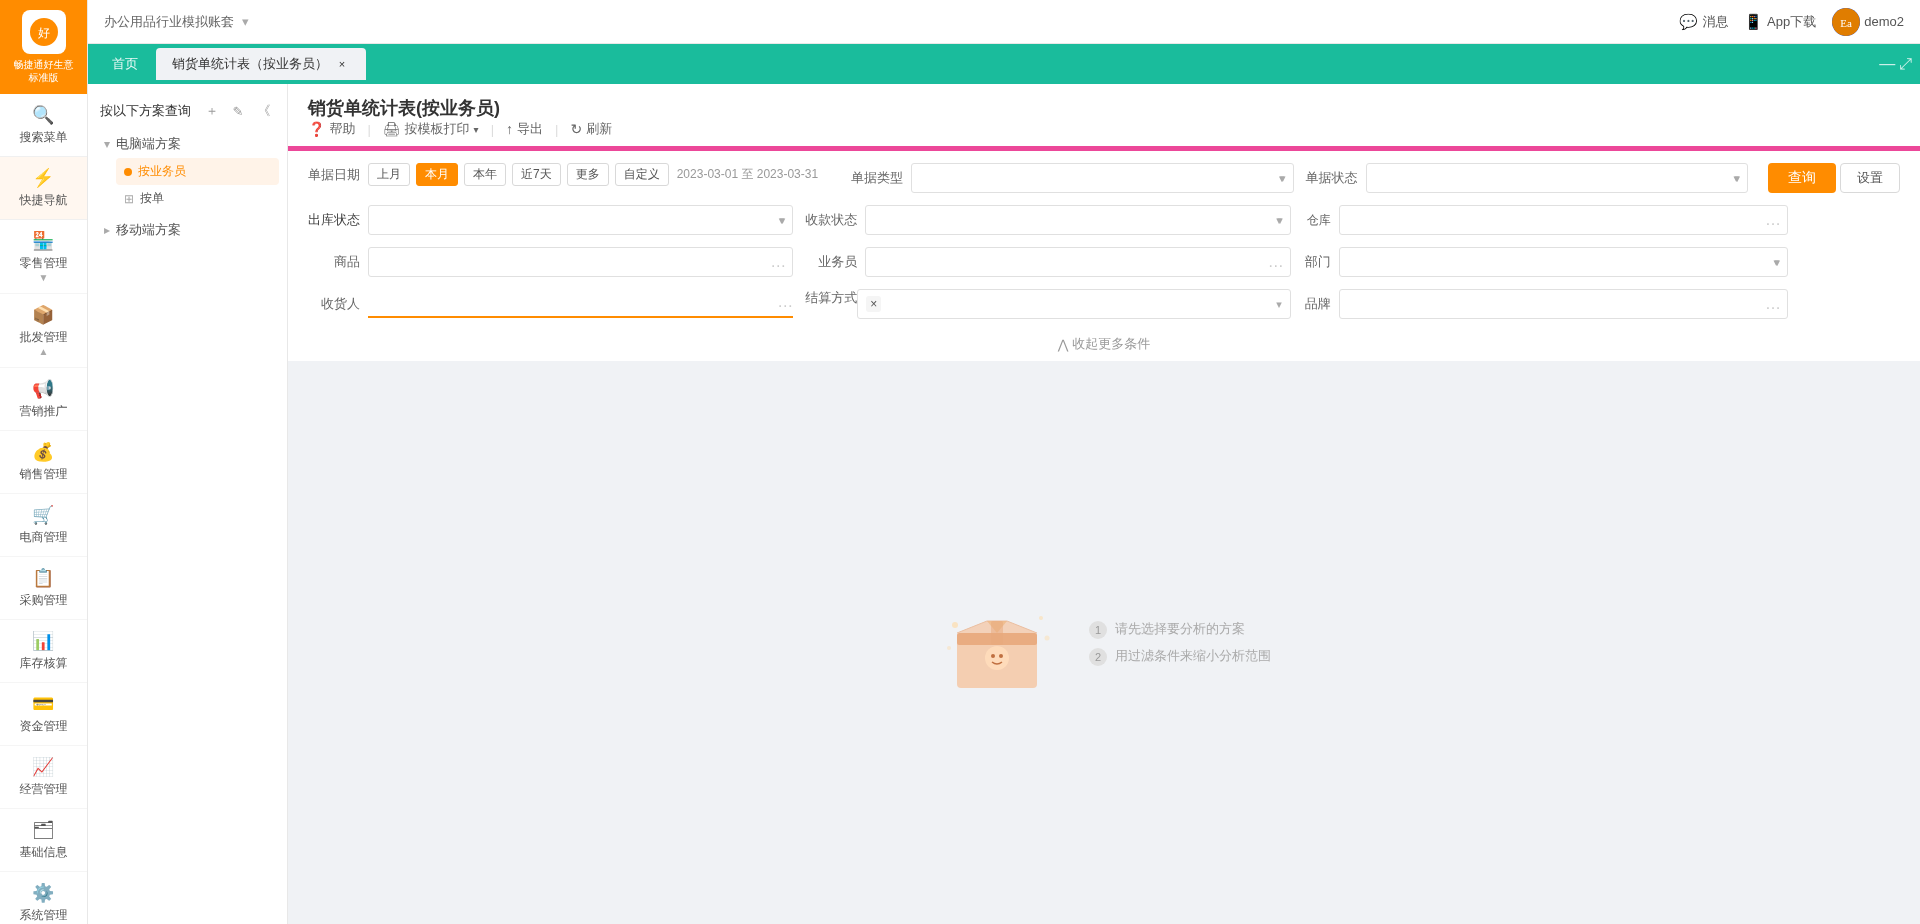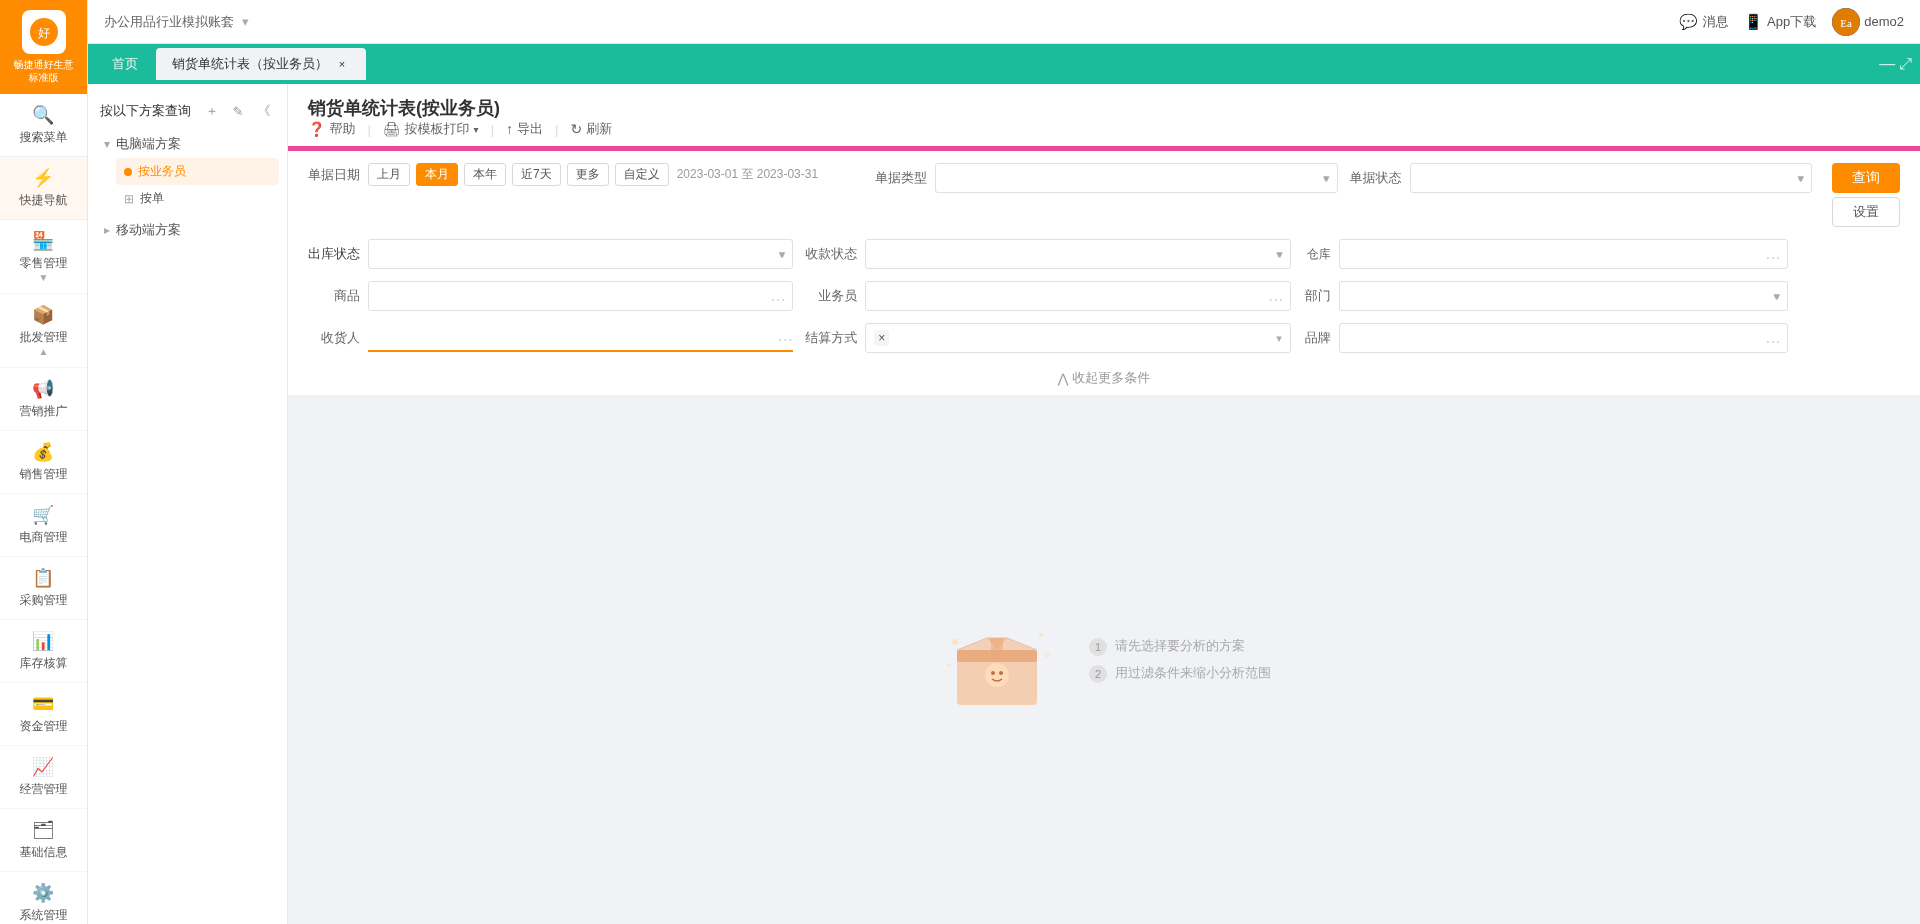--- a/index.html
+++ b/index.html
@@ -297,21 +297,21 @@
             <div class="select-wrapper" style="flex:1;">
               <div class="select-box"></div>
             </div>
           </div>
           <div style="display:flex; align-items:center; gap:8px; flex:1;">
             <span style="color:#666; font-size:13px; white-space:nowrap;">单据状态</span>
             <div class="select-wrapper" style="flex:1;">
               <div class="select-box"></div>
             </div>
           </div>
-          <div style="display:flex; flex-direction:column; gap:4px; margin-left:8px;">
+          <div style="display:flex; gap:4px; margin-left:8px;">
             <button class="btn-primary">查询</button>
             <button class="btn-default">设置</button>
           </div>
         </div>
 
         <div style="display:flex; align-items:center; padding:4px 20px 8px; gap:12px;">
           <div style="display:flex; align-items:center; gap:8px; flex:1;">
             <span style="color:#404040; font-size:13px; white-space:nowrap; min-width:52px; text-align:right;">出库状态</span>
             <div class="select-wrapper" style="flex:1;">
               <div class="select-box"></div>
@@ -354,21 +354,21 @@
           <div style="width:100px;"></div>
         </div>
 
         <div style="display:flex; align-items:center; padding:4px 20px 8px; gap:12px;">
           <div style="display:flex; align-items:center; gap:8px; flex:1;">
             <span style="color:#666; font-size:13px; white-space:nowrap; min-width:52px; text-align:right;">收货人</span>
             <div style="flex:1; position:relative; border-bottom:2px solid #ff8c00; display:flex; align-items:center; padding:0 24px 2px 0; cursor:pointer; min-height:28px;">
               <span style="position:absolute; right:0; color:#ccc; font-size:16px;">…</span>
             </div>
           </div>
-          <div style="display:flex; align-items:center; gap:8px; flex:1;">
+          <div style="display:flex; gap:0; flex:1;">
             <span style="color:#666; font-size:13px; white-space:nowrap; min-width:52px; text-align:right;">结算方式</span>
             <div style="flex:1; position:relative; height:30px; border:1px solid #e0e0e0; border-radius:3px; display:flex; align-items:center; padding:0 24px 0 8px; cursor:pointer;">
               <span style="background:#f5f5f5; border-radius:3px; padding:1px 4px; font-size:12px; color:#555; display:flex; align-items:center; gap:3px;">
                 <span>×</span>
               </span>
               <span style="position:absolute; right:8px; color:#aaa; font-size:11px;">▾</span>
             </div>
           </div>
           <div style="display:flex; align-items:center; gap:8px; flex:1;">
             <span style="color:#666; font-size:13px; white-space:nowrap; min-width:28px; text-align:right;">品牌</span>

